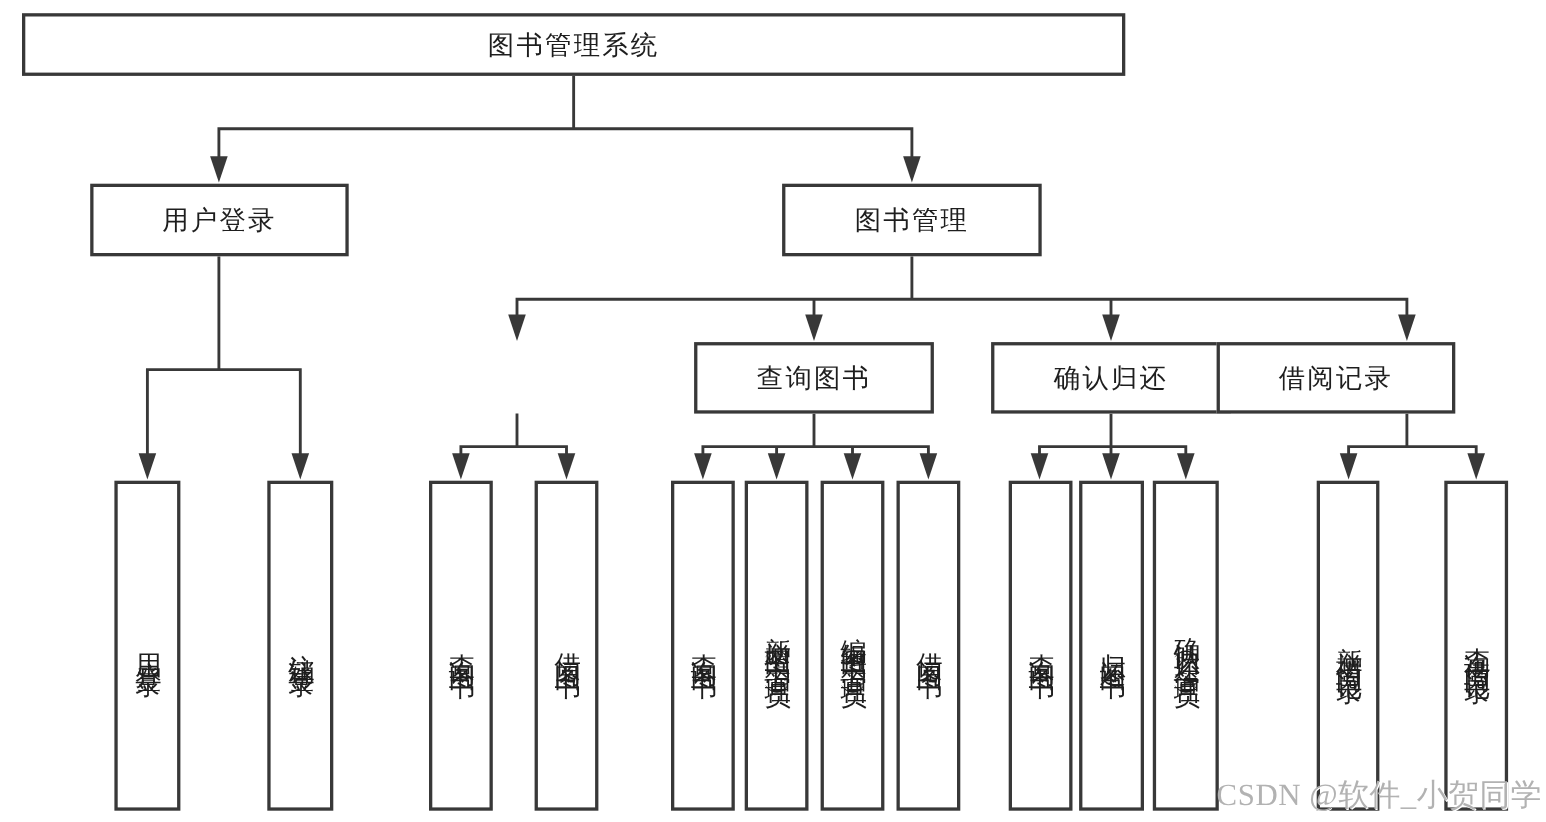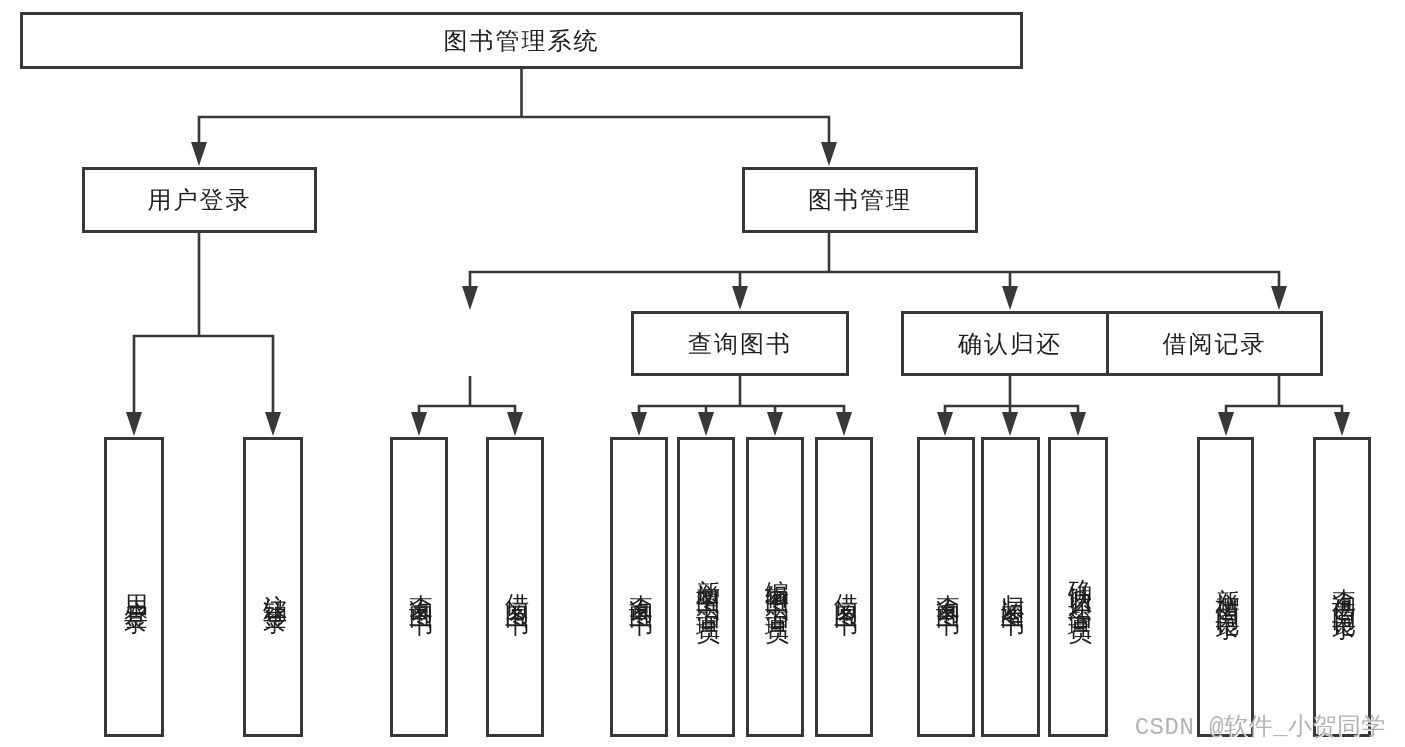--- a/index.html
+++ b/index.html
@@ -1,20 +1,20 @@
 <!DOCTYPE html>
 <html><head>
 <meta charset="utf-8">
 <style>
   html,body{margin:0;padding:0;background:#fff;}
   .canvas{
     position:relative;
     width:1405px;height:747px;
     background:#fff;
-    font-family:Liberation Mono, monospace;
+    font-family:Liberation Serif, serif;
     overflow:hidden;
   }
   .wires{position:absolute;left:0;top:0;z-index:1;}
   .node{
     position:absolute;
     box-sizing:border-box;
     background:#fff;
     border:3px solid #383838;
     display:flex;align-items:center;justify-content:center;
     color:#1e1e1e;
@@ -25,22 +25,22 @@
   .vnode span{
     writing-mode:vertical-rl;
     text-orientation:mixed;
     font-size:24px;
     letter-spacing:6px;
     line-height:1;
     white-space:nowrap;
   }
   .watermark{
     position:absolute;
-    right:19px;bottom:5px;
-    font-size:24px;
+    right:3px;bottom:5px;
+    font-size:28px;
     color:#b2b2b2;
     text-shadow:1px 1px 0 #ffffff;
     letter-spacing:0.5px;
     z-index:3;
     white-space:nowrap;
   }
 </style>
 </head>
 <body>
 
@@ -93,21 +93,21 @@
     </g>
   </svg>
 
   <div class="node rootnode" style="left:20px;top:12px;width:1003px;height:57px;">
     <span>图书管理系统</span>
   </div>
 
   <div class="node hnode" style="left:82px;top:167px;width:235px;height:66px;">
     <span>用户登录</span>
   </div>
-  <div class="node hnode" style="left:711px;top:167px;width:236px;height:66px;margin-left:31px;">
+  <div class="node hnode" style="left:711px;top:167px;width:236px;height:66px;">
     <span>图书管理</span>
   </div>
 
   <div class="node hnode" style="left:631px;top:311px;width:218px;height:65px;">
     <span>查询图书</span>
   </div>
   <div class="node hnode" style="left:901px;top:311px;width:218px;height:65px;">
     <span>确认归还</span>
   </div>
   <div class="node hnode" style="left:1106px;top:311px;width:217px;height:65px;">

